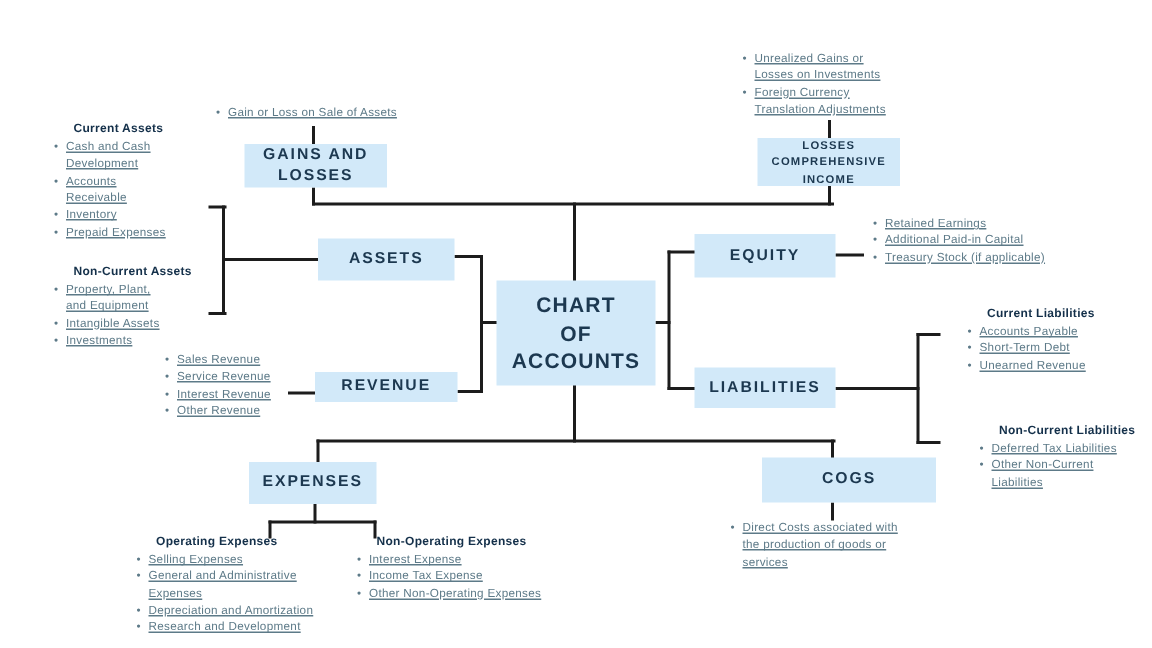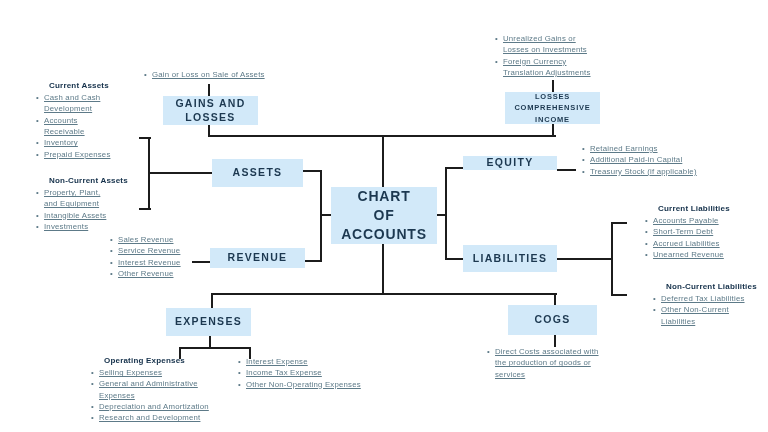--- a/index.html
+++ b/index.html
@@ -72,38 +72,38 @@
 LOSSES</span>
   </div>
   <div class="node tiny" style="left:505px;top:92px;width:95px;height:32px">
     <span class="lbl">LOSSES
 COMPREHENSIVE
 INCOME</span>
   </div>
   <div class="node" style="left:212px;top:159px;width:91px;height:28px">
     <span class="lbl">ASSETS</span>
   </div>
-  <div class="node" style="left:463px;top:156px;width:94px;height:14px">
+  <div class="node" style="left:463px;top:156px;width:94px;height:29px">
     <span class="lbl">EQUITY</span>
   </div>
-  <div class="node center" style="left:331px;top:187px;width:106px;height:57px">
+  <div class="node center" style="left:331px;top:187px;width:106px;height:70px">
     <span class="lbl">CHART
 OF
 ACCOUNTS</span>
   </div>
   <div class="node" style="left:210px;top:248px;width:95px;height:20px">
     <span class="lbl">REVENUE</span>
   </div>
   <div class="node" style="left:463px;top:245px;width:94px;height:27px">
     <span class="lbl">LIABILITIES</span>
   </div>
   <div class="node" style="left:166px;top:308px;width:85px;height:28px">
     <span class="lbl">EXPENSES</span>
   </div>
-  <div class="node" style="left:508px;top:305px;width:89px;height:30px">
+  <div class="node" style="left:508px;top:305px;width:116px;height:30px">
     <span class="lbl">COGS</span>
   </div>
 
   <div class="grp" style="left:33px;top:81px;width:105px">
     <h4>Current Assets</h4>
     <ul>
       <li>Cash and Cash
 Development</li>
       <li>Accounts
 Receivable</li>
@@ -143,21 +143,20 @@
       <li>Additional Paid-in Capital</li>
       <li>Treasury Stock (if applicable)</li>
     </ul>
   </div>
 
   <div class="grp" style="left:642px;top:204px;width:120px">
     <h4>Current Liabilities</h4>
     <ul>
       <li>Accounts Payable</li>
       <li>Short-Term Debt</li>
-      <li>Accrued Liabilities</li>
       <li>Unearned Revenue</li>
     </ul>
   </div>
 
   <div class="grp" style="left:650px;top:282px;width:120px">
     <h4>Non-Current Liabilities</h4>
     <ul>
       <li>Deferred Tax Liabilities</li>
       <li>Other Non-Current
 Liabilities</li>
@@ -178,20 +177,21 @@
     <ul>
       <li>Selling Expenses</li>
       <li>General and Administrative
 Expenses</li>
       <li>Depreciation and Amortization</li>
       <li>Research and Development</li>
     </ul>
   </div>
 
   <div class="grp" style="left:235px;top:356px;width:150px">
+    <h4>Non-Operating Expenses</h4>
     <ul>
       <li>Interest Expense</li>
       <li>Income Tax Expense</li>
       <li>Other Non-Operating Expenses</li>
     </ul>
   </div>
 
   <div class="grp" style="left:484px;top:346px;width:140px">
     <ul>
       <li>Direct Costs associated with

